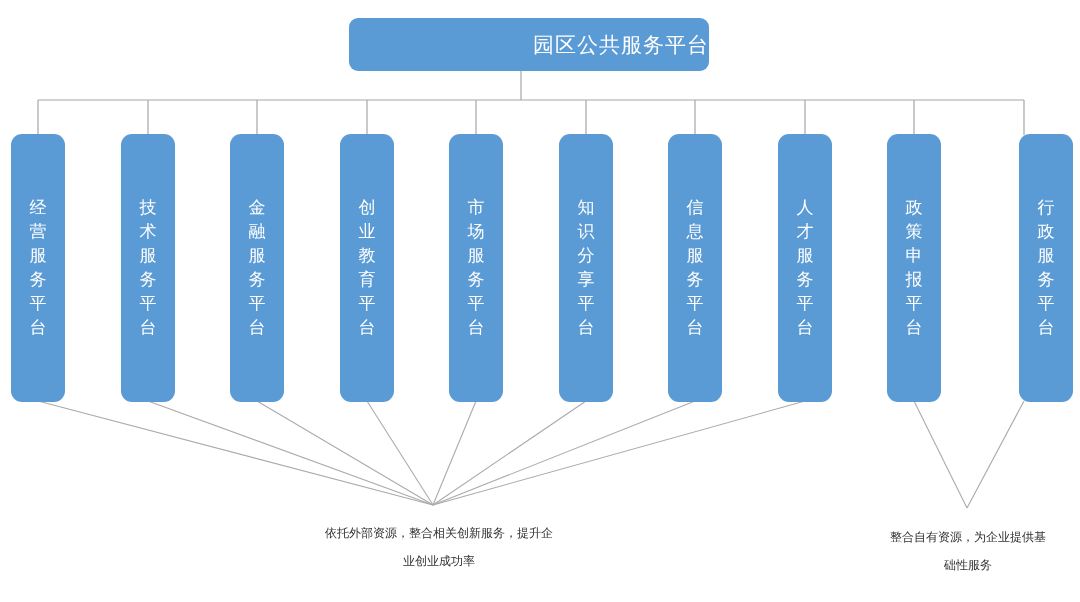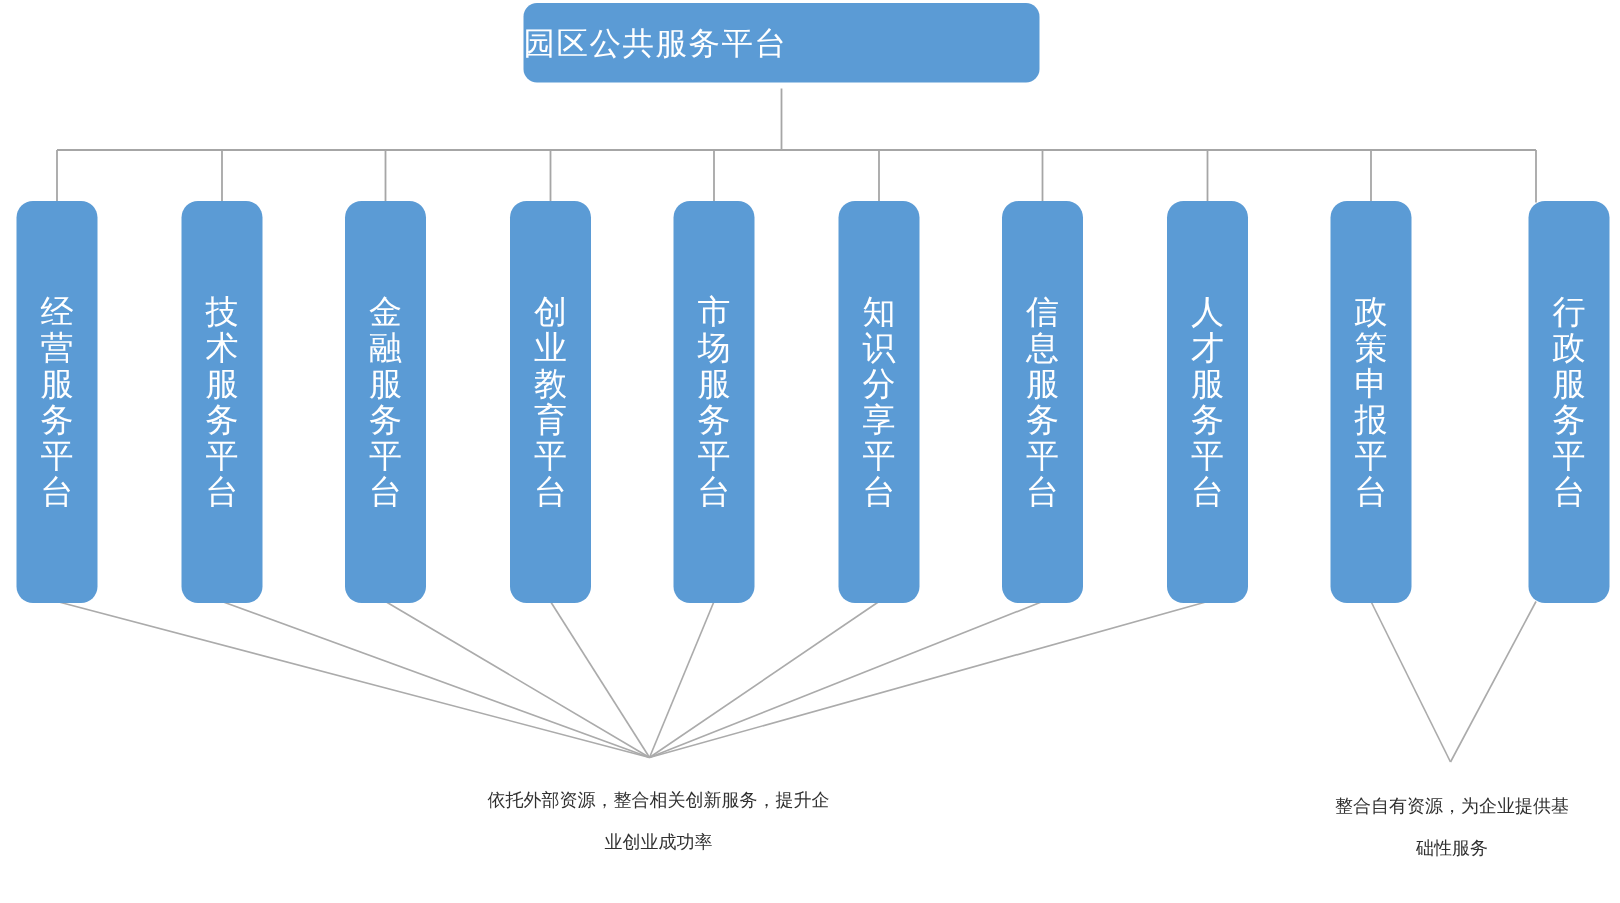--- a/index.html
+++ b/index.html
@@ -17,29 +17,30 @@
   }
   .lines-svg {
     position: absolute;
     left: 0;
     top: 0;
     z-index: 0;
   }
   .root-box {
     position: absolute;
     left: 349px;
-    top: 2px;
+    top: 18px;
     width: 344px;
     height: 53px;
     background: #5B9BD5;
     border-radius: 9px;
     display: flex;
     align-items: center;
-    justify-content: flex-start;
+    justify-content: flex-end;
     z-index: 2;
+    padding-left: 16px;
   }
   .root-box .root-label {
     color: #ffffff;
     font-size: 21px;
     letter-spacing: 1px;
     white-space: nowrap;
   }
   .node {
     position: absolute;
     top: 134px;
@@ -48,21 +49,21 @@
     background: #5B9BD5;
     border-radius: 11px;
     display: flex;
     align-items: center;
     justify-content: center;
     z-index: 2;
   }
   .vtext {
     display: block;
     width: 1em;
-    font-size: 22px;
+    font-size: 17px;
     line-height: 24px;
     color: #ffffff;
     text-align: center;
     word-break: break-all;
     overflow-wrap: anywhere;
   }
   .annotation {
     position: absolute;
     text-align: center;
     color: #303030;

